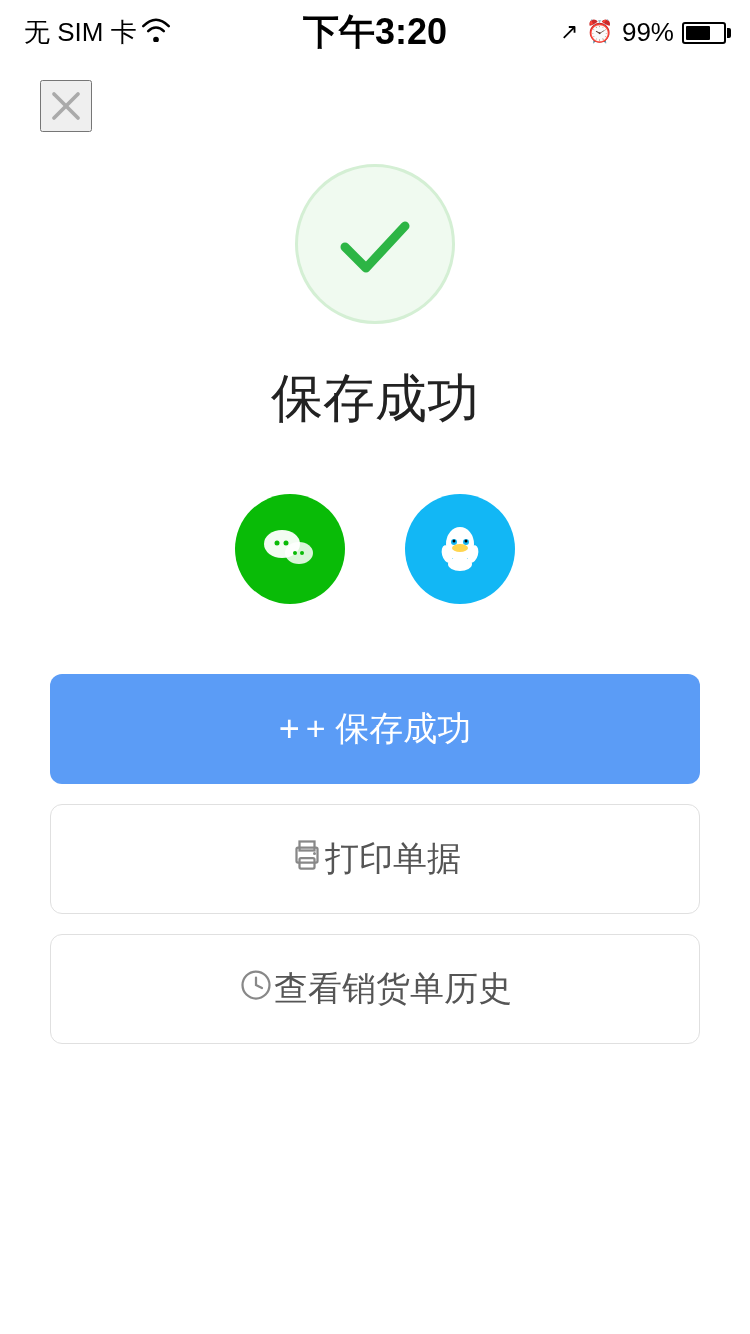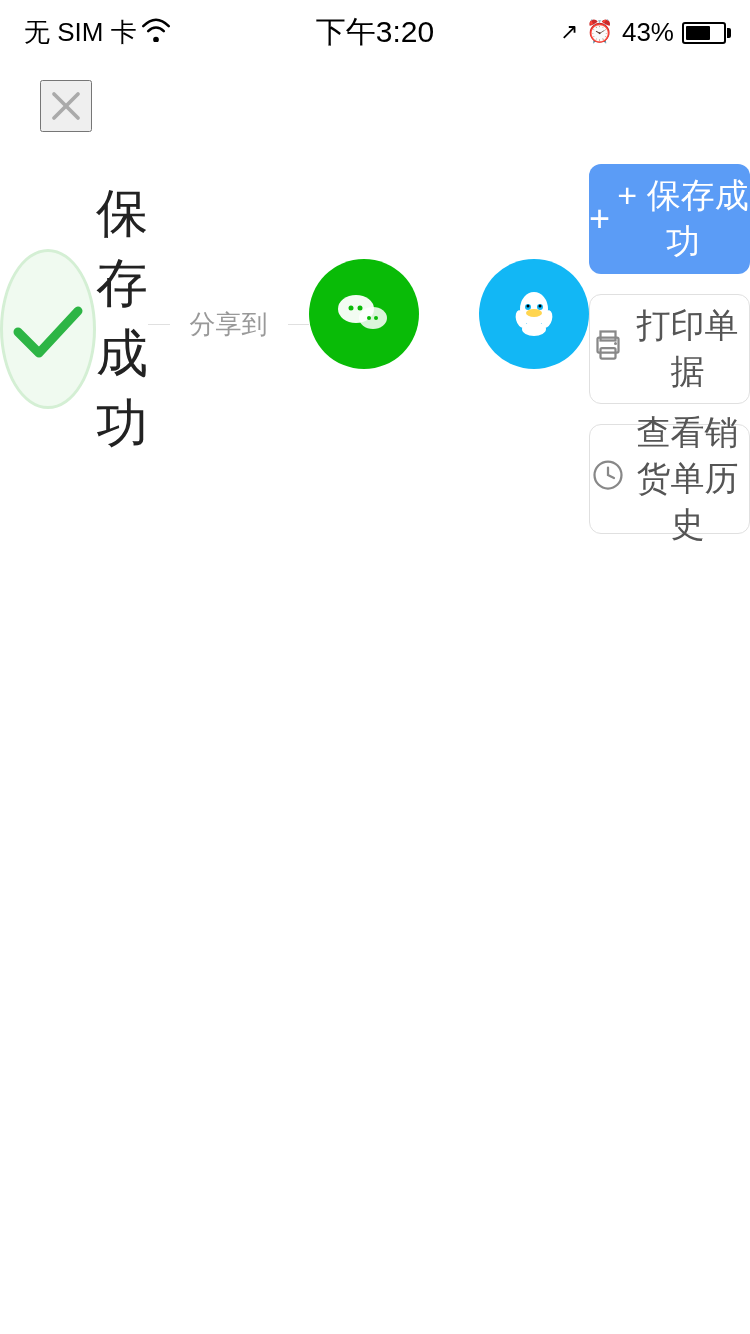--- a/index.html
+++ b/index.html
@@ -32,22 +32,22 @@
     .status-left {
       display: flex;
       align-items: center;
       gap: 2px;
       font-size: 26px;
       color: #000;
       font-weight: 500;
     }
 
     .status-center {
-      font-size: 30px;
-      font-weight: 400;
+      font-size: 36px;
+      font-weight: 700;
       color: #000;
       position: absolute;
       left: 50%;
       transform: translateX(-50%);
     }
 
     .status-right {
       display: flex;
       align-items: center;
       gap: 8px;
@@ -69,21 +69,21 @@
     }
 
     .close-btn svg {
       width: 36px;
       height: 36px;
     }
 
     
     .main-content {
       display: flex;
-      flex-direction: row;
+      flex-direction: column;
       align-items: center;
       padding-top: 100px;
     }
 
     
     .success-circle {
       width: 160px;
       height: 160px;
       border-radius: 50%;
       background: #f0faf0;
@@ -248,21 +248,21 @@
         <path d="M12 14.5a2 2 0 1 1 0 4 2 2 0 0 1 0-4z" fill="#000"></path>
         <path d="M6.5 10.5C8.1 8.9 10 8 12 8s3.9.9 5.5 2.5" stroke="#000" stroke-width="1.8" fill="none" stroke-linecap="round"></path>
         <path d="M3 7C6 4 9 2.5 12 2.5S18 4 21 7" stroke="#000" stroke-width="1.8" fill="none" stroke-linecap="round"></path>
       </svg>
     </span>
   </div>
   <div class="status-center">下午3:20</div>
   <div class="status-right">
     <span style="font-size:22px;">↗</span>
     <span style="font-size:22px;">⏰</span>
-    <span style="font-size:26px;">43%</span>
+    <span style="font-size:26px;">99%</span>
     <span>
       <div class="battery">
         <div class="battery-body">
           <div class="battery-fill"></div>
         </div>
       </div>
     </span>
   </div>
 </div>
 
@@ -276,23 +276,20 @@
 <div class="main-content">
 
   <div class="success-circle">
     <svg viewBox="0 0 60 60" fill="none" xmlns="http://www.w3.org/2000/svg">
       <polyline points="10,32 24,46 50,18" stroke="#2db545" stroke-width="6" stroke-linecap="round" stroke-linejoin="round" fill="none"></polyline>
     </svg>
   </div>
 
   <div class="success-title">保存成功</div>
 
-  <div class="share-divider">
-    <span class="share-label">分享到</span>
-  </div>
 
   <div class="share-icons">
 
     <button class="share-icon-btn share-icon-wechat">
       <svg viewBox="0 0 66 66" fill="none" xmlns="http://www.w3.org/2000/svg">
 
         <ellipse cx="25" cy="28" rx="18" ry="14" fill="white" opacity="0.95"></ellipse>
         <circle cx="20" cy="27" r="2.5" fill="#09bb07"></circle>
         <circle cx="29" cy="27" r="2.5" fill="#09bb07"></circle>
         <ellipse cx="42" cy="37" rx="14" ry="11" fill="white" opacity="0.85"></ellipse>

